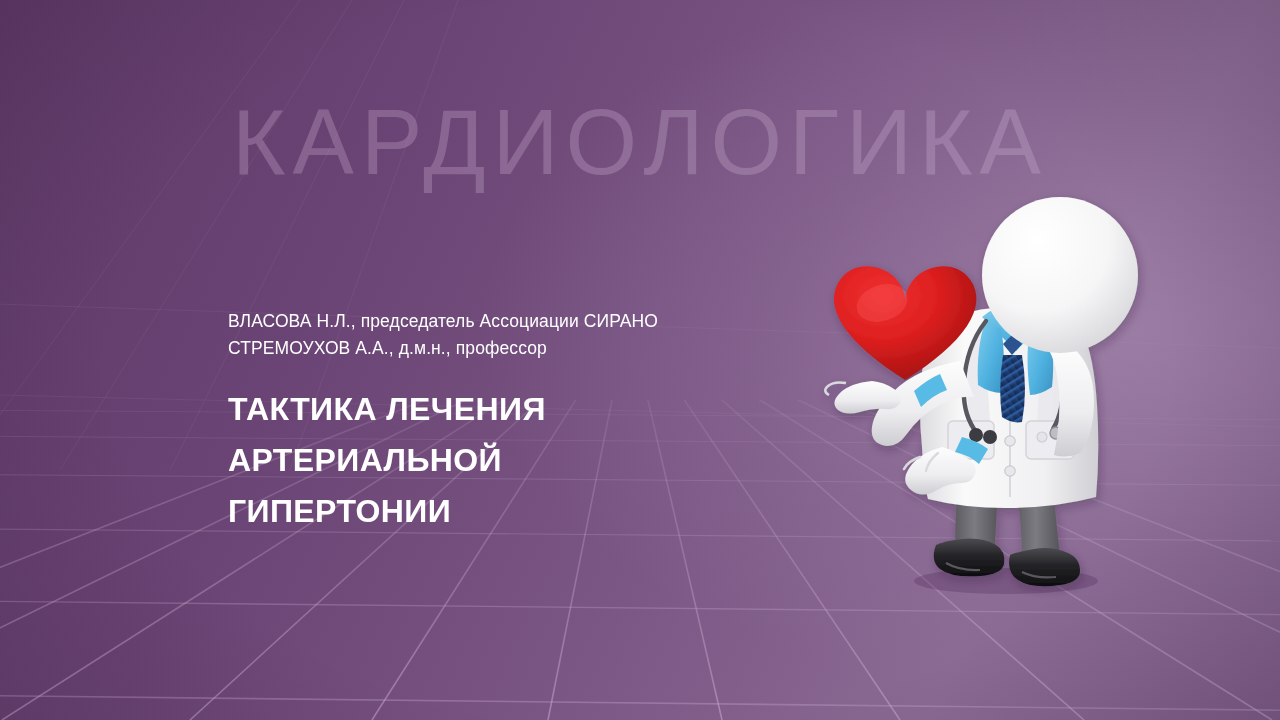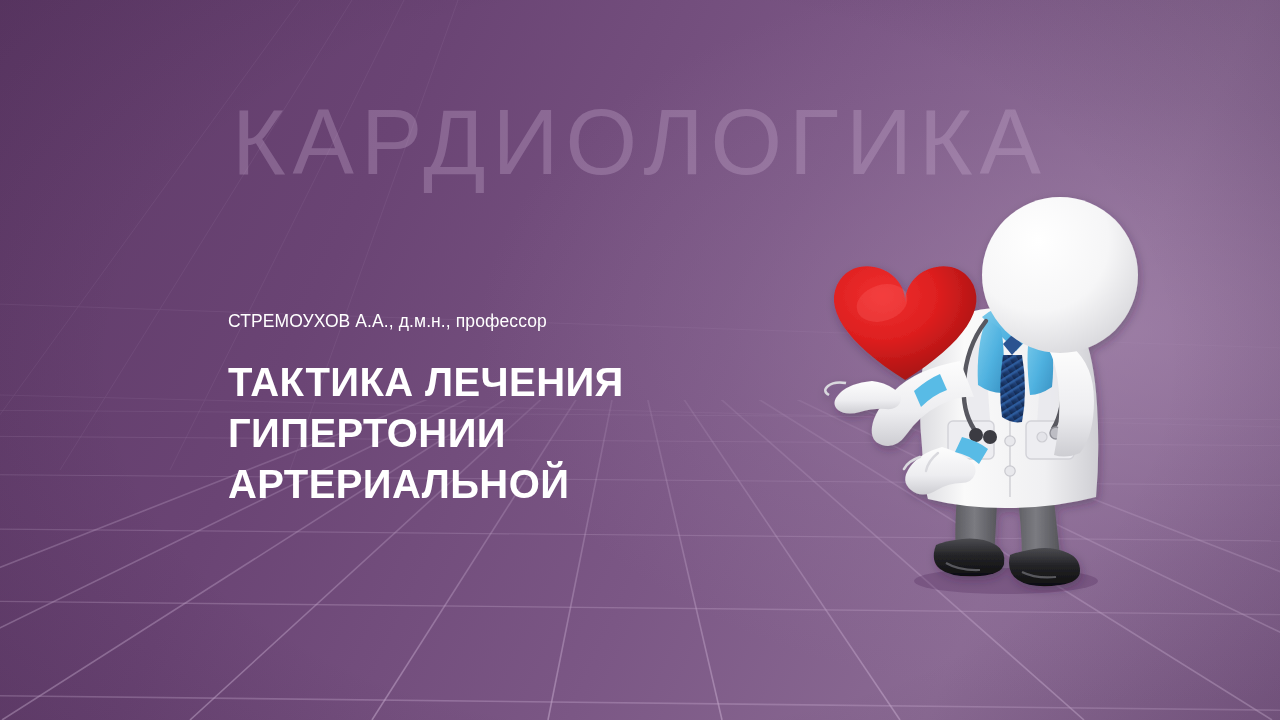--- a/index.html
+++ b/index.html
@@ -79,21 +79,21 @@
   .presenter-line {
     color: #ffffff;
     font-size: 17.5px;
     line-height: 27px;
     font-weight: 400;
     letter-spacing: .1px;
     white-space: nowrap;
   }
   .maintitle {
     color: #ffffff;
-    font-size: 40px;
+    font-size: 32px;
     line-height: 51px;
     font-weight: 700;
     letter-spacing: .4px;
   }
   .maintitle .tline { display: block; white-space: nowrap; }
 
   
   .doctor {
     position: absolute;
     left: 810px;
@@ -280,24 +280,25 @@
                    C 106 72, 60 86, 60 120 Z" transform="translate(34,-5) scale(1.02)" fill="url(#heartG)"></path>
           <ellipse cx="72" cy="118" rx="26" ry="18" fill="#ff6a6a" opacity="0.26" transform="rotate(-18 72 118)"></ellipse>
         </g>
       </g>
     </svg>
   </div>
 
   <div class="textblock">
 
     <div class="presenters">
+      <div class="presenter-line">ВЛАСОВА Н.Л., председатель Ассоциации СИРАНО</div>
       <div class="presenter-line">СТРЕМОУХОВ А.А., д.м.н., профессор</div>
     </div>
 
     <h1 class="maintitle">
       <span class="tline">ТАКТИКА ЛЕЧЕНИЯ</span>
+      <span class="tline">АРТЕРИАЛЬНОЙ</span>
       <span class="tline">ГИПЕРТОНИИ</span>
-      <span class="tline">АРТЕРИАЛЬНОЙ</span>
     </h1>
 
   </div>
 
 </div>
 
 </body></html>

